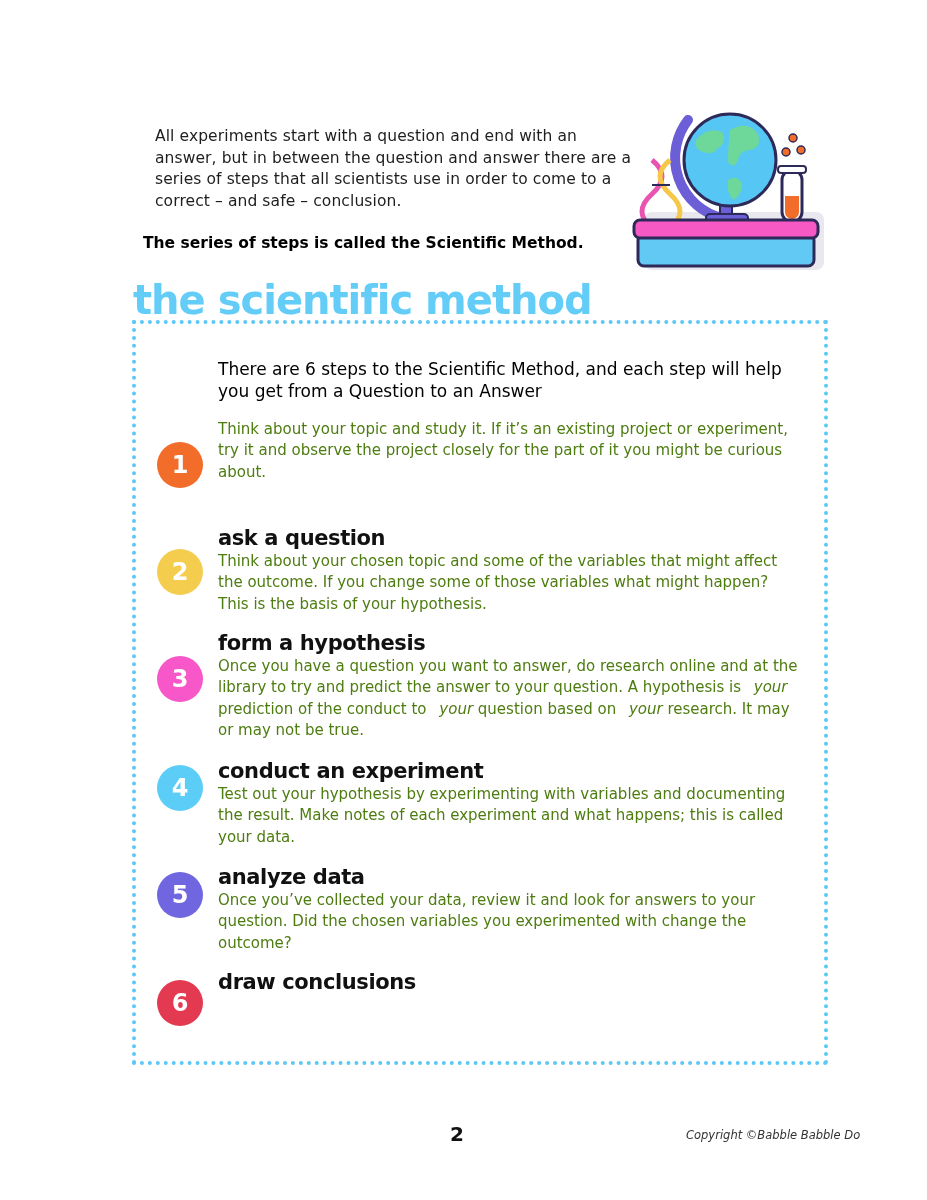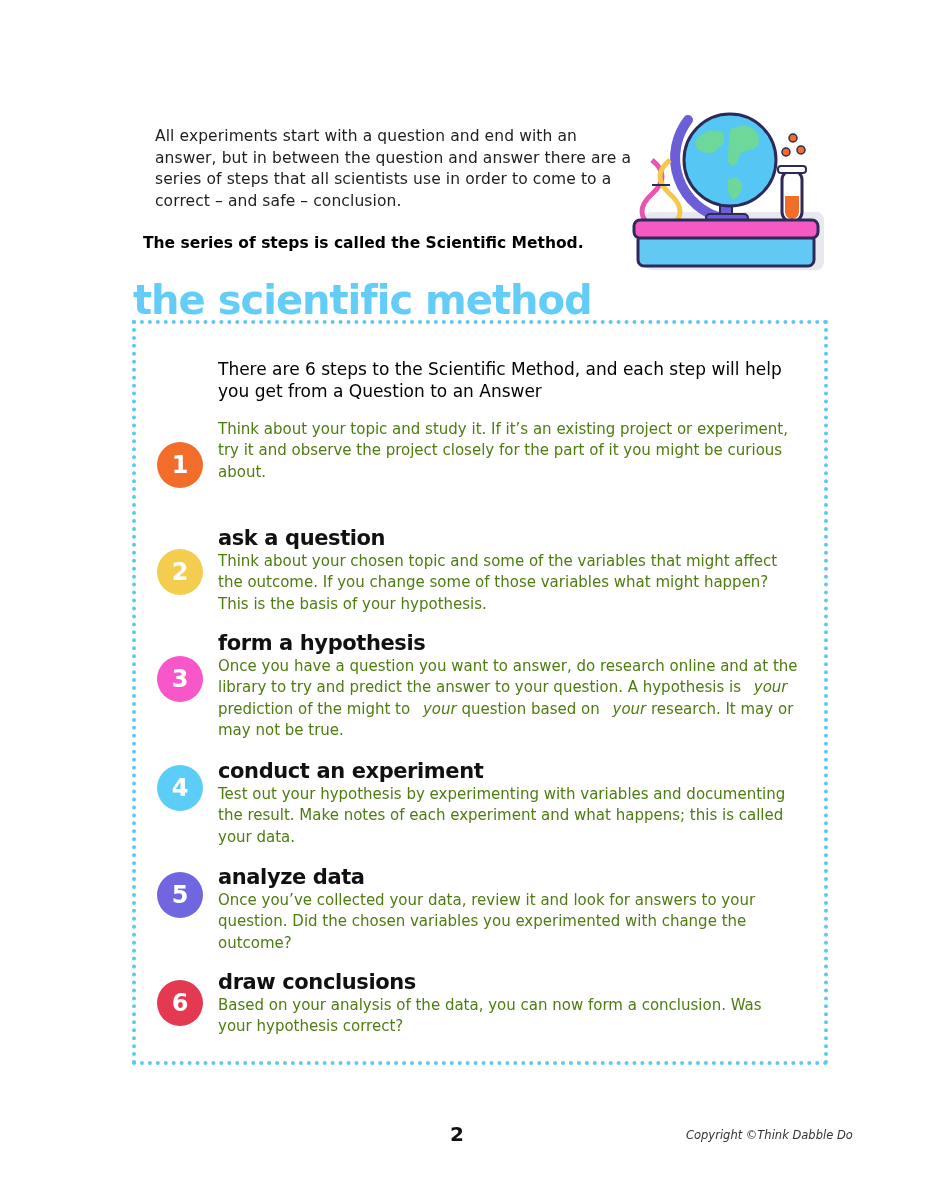--- a/index.html
+++ b/index.html
@@ -97,35 +97,34 @@
 
 <div class="badge" style="top:549px;background:#f5cd4e">2</div>
 <div class="step" style="top:526px">
   <div class="step-title">ask a question</div>
   <p class="step-body">Think about your chosen topic and some of the variables that might affect the outcome. If you change some of those variables what might happen? This is the basis of your hypothesis.</p>
 </div>
 
 <div class="badge" style="top:656px;background:#f857c9">3</div>
 <div class="step" style="top:631px">
   <div class="step-title">form a hypothesis</div>
-  <p class="step-body"><span>Once you have a question you want to answer, do research online and at the library to try and predict the answer to your question. A hypothesis is </span><i>your</i><span> prediction of the might to </span><i>your</i><span> question based on </span><i>your</i><span> research. It may or may not be true.</span></p>
+  <p class="step-body"><span>Once you have a question you want to answer, do research online and at the library to try and predict the answer to your question. A hypothesis is </span><i>your</i><span> prediction of the conduct to </span><i>your</i><span> question based on </span><i>your</i><span> research. It may or may not be true.</span></p>
 </div>
 
 <div class="badge" style="top:765px;background:#5ccdf7">4</div>
 <div class="step" style="top:759px">
   <div class="step-title">conduct an experiment</div>
   <p class="step-body">Test out your hypothesis by experimenting with variables and documenting the result. Make notes of each experiment and what happens; this is called your data.</p>
 </div>
 
 <div class="badge" style="top:872px;background:#6f66e0">5</div>
 <div class="step" style="top:865px">
   <div class="step-title">analyze data</div>
   <p class="step-body">Once you’ve collected your data, review it and look for answers to your question. Did the chosen variables you experimented with change the outcome?</p>
 </div>
 
 <div class="badge" style="top:980px;background:#e33a52">6</div>
 <div class="step" style="top:970px">
   <div class="step-title">draw conclusions</div>
-  <p class="step-body">Based on your analysis of the data, you can now form a conclusion. Was your hypothesis correct?</p>
 </div>
 
 <div class="page-number">2</div>
-<div class="copyright">Copyright ©Think Dabble Do</div>
+<div class="copyright">Copyright ©Babble Babble Do</div>
 
 </body></html>

